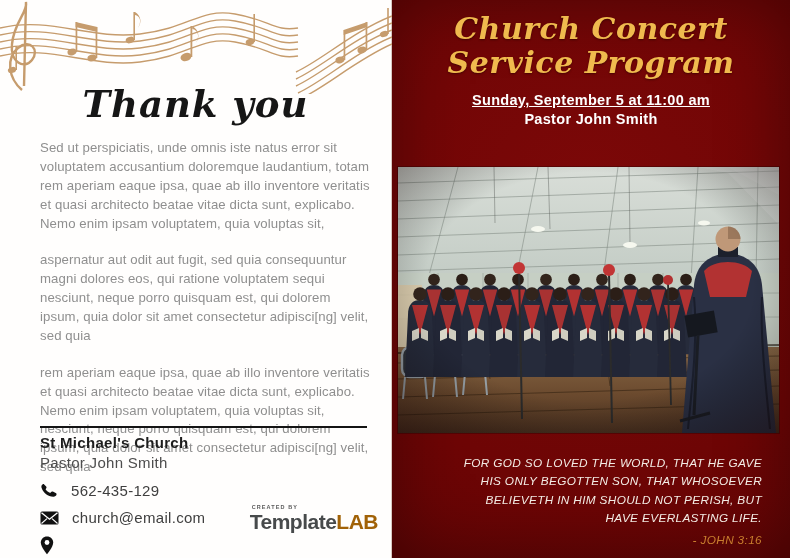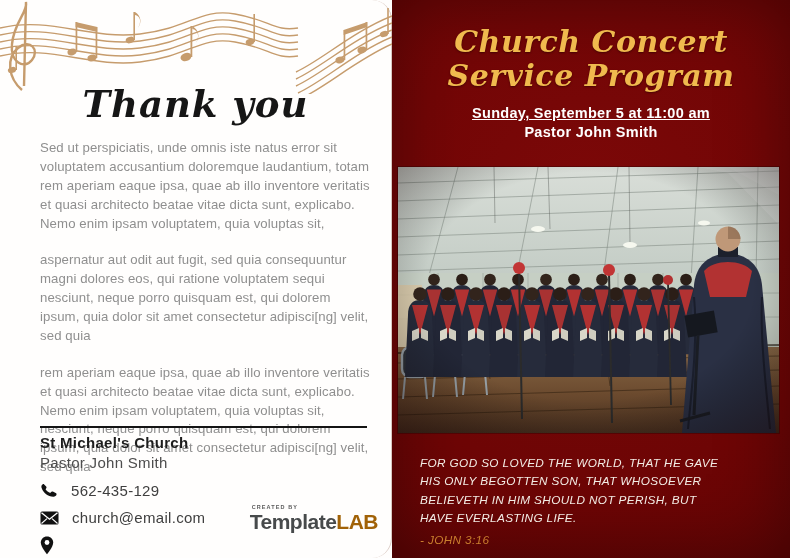--- a/index.html
+++ b/index.html
@@ -4,21 +4,21 @@
 <style>
   html,body{margin:0;padding:0;background:#e8e8e8;}
   *{box-sizing:border-box;}
   .sheet{
     position:relative;width:790px;height:558px;margin:0 auto;
     background:#fffefd;overflow:hidden;display:flex;
     font-family:"Liberation Sans",sans-serif;
   }
   
   .left-page{position:relative;width:392px;height:558px;background:#fffefd;
-    border-right:1px solid #d9c9c2;border-radius:20px;}
+    border-right:1px solid #d9c9c2;}
   .music-decor{position:absolute;top:0;left:0;width:392px;height:94px;}
   .thank-you{
     margin:86px 0 0 0;text-align:center;
     font-family:"DejaVu Serif","Liberation Serif",serif;
     font-style:italic;font-weight:bold;font-size:37px;color:#161616;
     letter-spacing:1px;line-height:1;
   }
   .body-text{margin:16px 30px 0 40px;width:330px;color:#8f8f8f;
     font-size:13.2px;line-height:1.43;letter-spacing:.1px;}
   .body-text p{margin:8px 0 18px 0;}
@@ -32,33 +32,33 @@
   .logo{position:absolute;right:13px;bottom:26px;text-align:left;line-height:1;}
   .created-by{font-size:5.5px;font-weight:bold;letter-spacing:1.1px;color:#5a5a5a;margin:0 0 1px 2px;}
   .brand{font-size:21px;font-weight:bold;letter-spacing:-0.5px;
     font-family:"Liberation Sans",sans-serif;}
   .brand .t1{color:#474a4b;}
   .brand .t2{color:#a16207;}
   
   .right-page{position:relative;width:398px;height:558px;
     background:radial-gradient(ellipse 130% 90% at 50% 35%, #7c0808 0%, #6e0505 55%, #5c0404 100%);
     box-shadow:inset 0 0 70px rgba(0,0,0,.35);}
-  .rp-header{height:167px;padding-top:25px;text-align:center;}
+  .rp-header{height:167px;padding-top:12px;text-align:center;}
   .program-title{
     font-family:"DejaVu Serif","Liberation Serif",serif;
     font-style:italic;font-weight:bold;font-size:30px;color:#f0ba4e;
     line-height:1.13;letter-spacing:.5px;text-shadow:0 1px 2px rgba(0,0,0,.4);
   }
   .event-when{margin-top:11px;font-size:14.5px;font-weight:bold;color:#ffffff;
     letter-spacing:.3px;line-height:1.3;text-decoration:underline;}
   .event-pastor{font-size:14.5px;font-weight:bold;color:#ffffff;letter-spacing:.3px;line-height:1.3;}
   .photo{position:relative;margin:0 11px 0 6px;height:266px;overflow:hidden;
     box-shadow:0 0 0 1px rgba(0,0,0,.25);}
   .photo svg{display:block;width:100%;height:100%;}
-  .verse-block{padding:21px 28px 0;text-align:left;
+  .verse-block{padding:21px 28px 0;text-align:right;
     font-style:italic;font-size:11.8px;line-height:1.56;
     color:#f3ece5;letter-spacing:.35px;}
   .verse-citation{color:#c97e2e;margin-top:3px;font-weight:normal;}
 </style>
 </head>
 <body>
 
 <div class="sheet">
 
   <div class="left-page">

